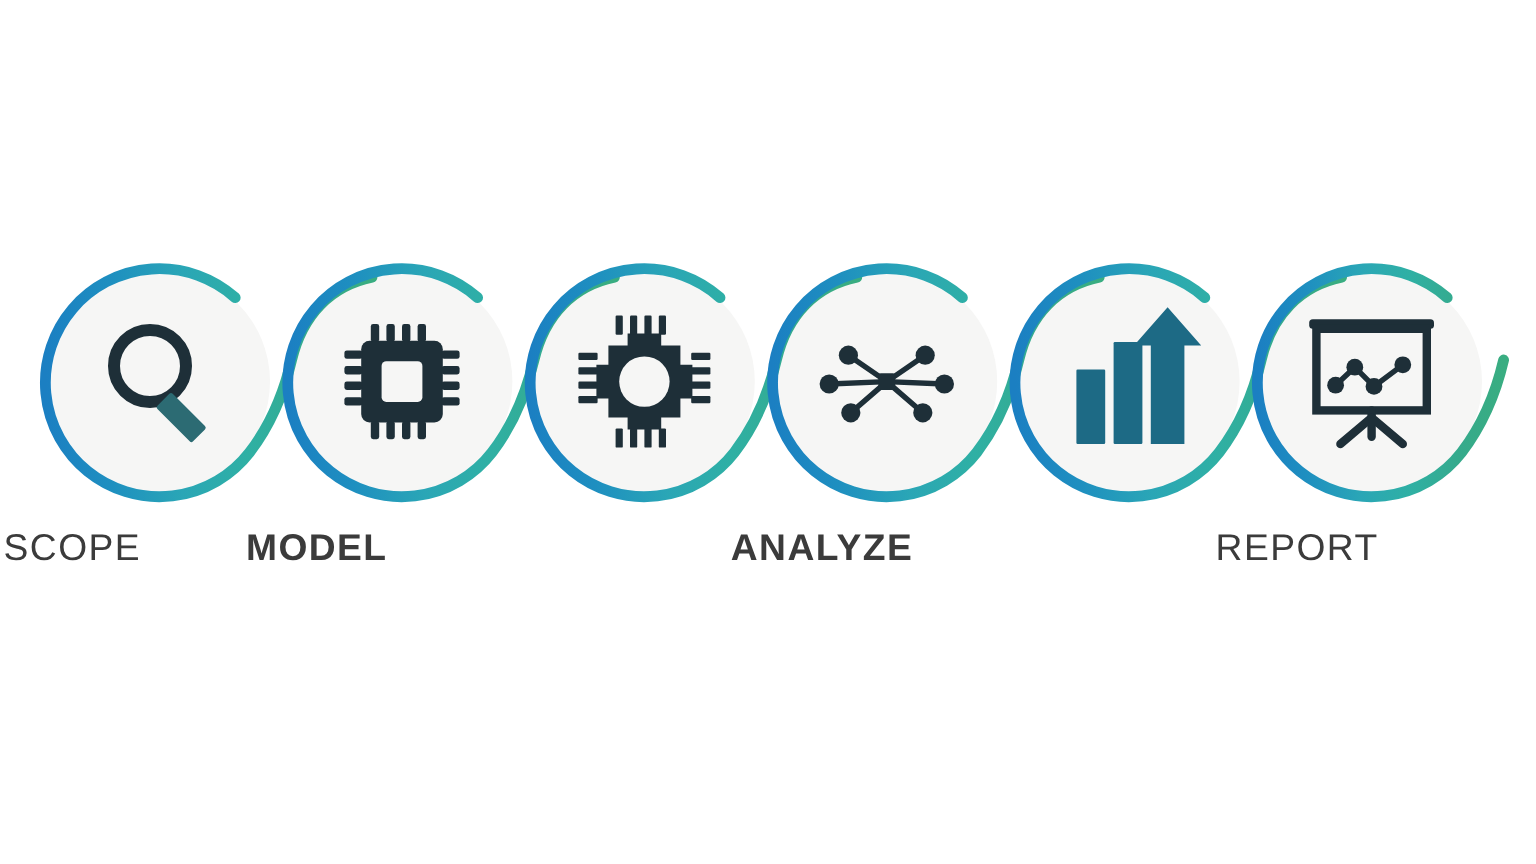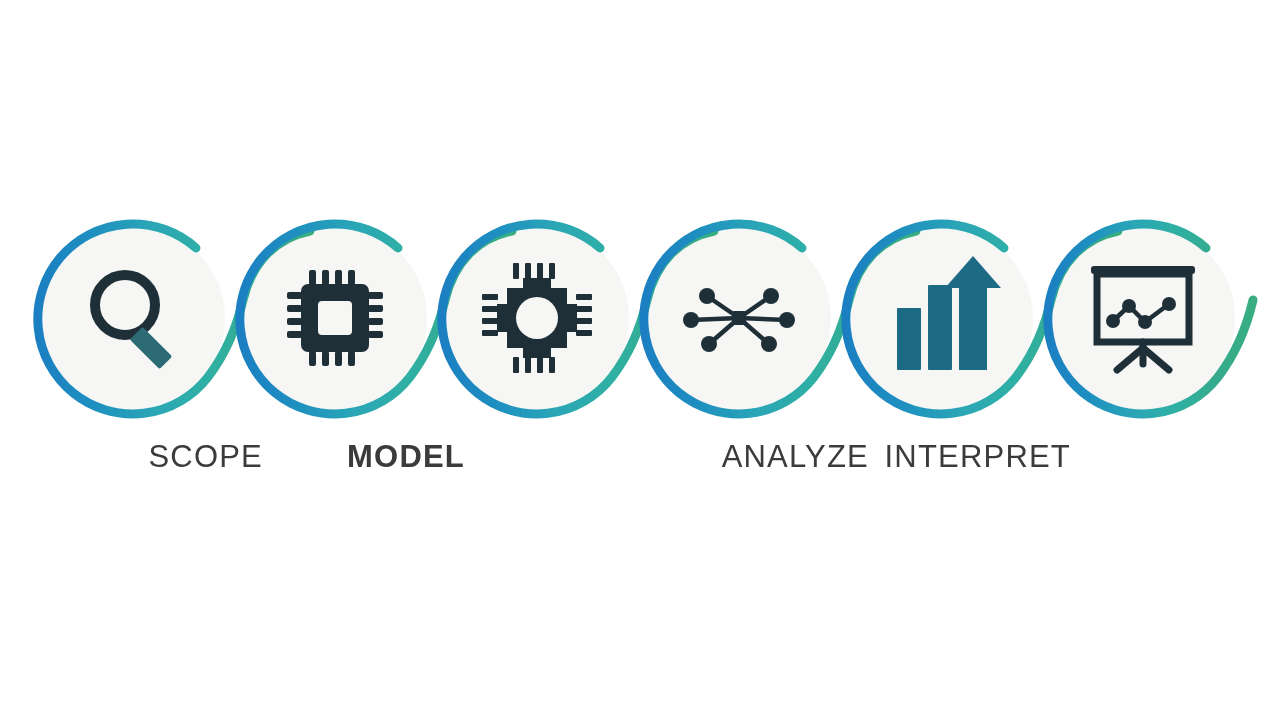--- a/index.html
+++ b/index.html
@@ -25,21 +25,21 @@
     left: 0;
     top: 0;
     width: 1280px;
     height: 720px;
     display: block;
   }
   .step-label {
     position: absolute;
     top: 441px;
     width: 260px;
-    text-align: right;
+    text-align: left;
     font-family: "Liberation Sans", sans-serif;
     font-size: 31px;
     font-weight: 300;
     letter-spacing: 1.2px;
     color: #3b3b3b;
     white-space: nowrap;
     line-height: 1;
   }
 </style>
 </head>
@@ -199,16 +199,16 @@
         <line x1="0" y1="24" x2="0" y2="46"></line>
         <line x1="0" y1="30" x2="-26" y2="52"></line>
         <line x1="0" y1="30" x2="26" y2="52"></line>
       </g>
     </g>
   </svg>
 
   <div class="step-label" style="left:3px;">SCOPE</div>
   <div class="step-label" style="left:205px;font-weight:bold;">MODEL</div>
   <div class="step-label" style="left:407px;"></div>
-  <div class="step-label" style="left:609px;">ANALYZE</div>
-  <div class="step-label" style="left:811px;">INTERPRET</div>
+  <div class="step-label" style="left:609px;font-weight:bold;">ANALYZE</div>
+  <div class="step-label" style="left:1013px;">REPORT</div>
 
 </div>
 
 </body></html>

